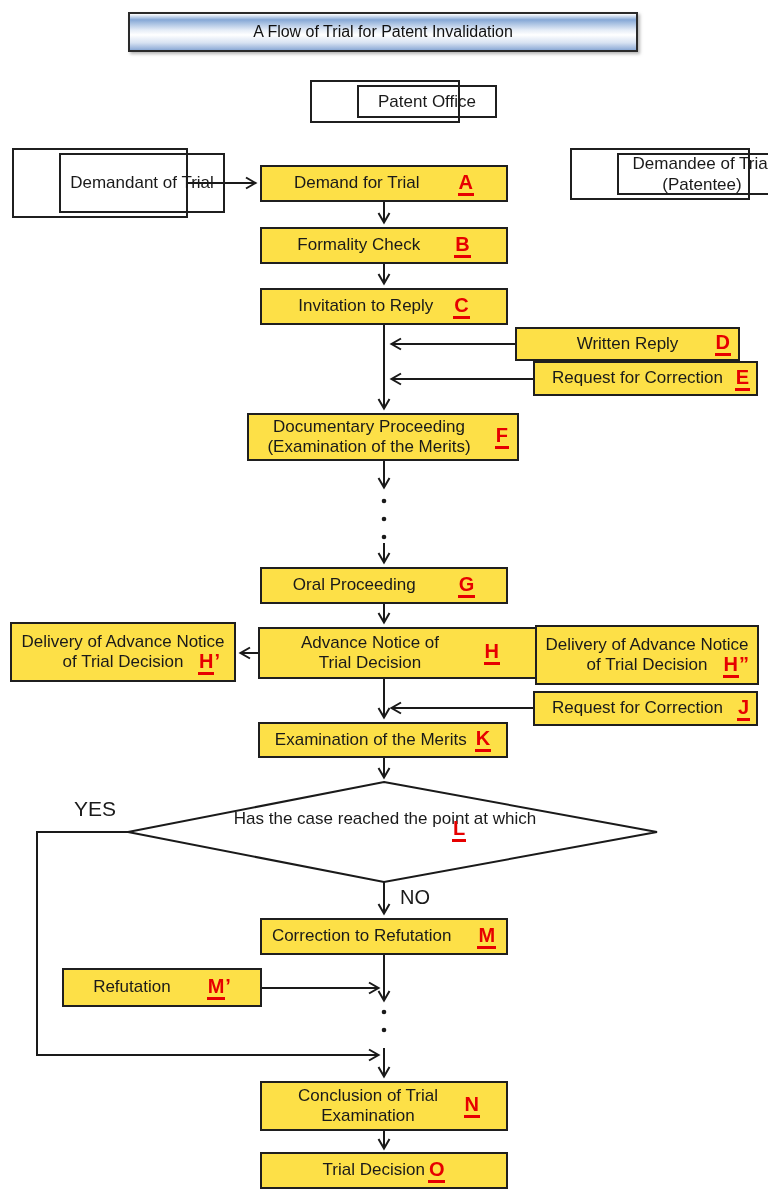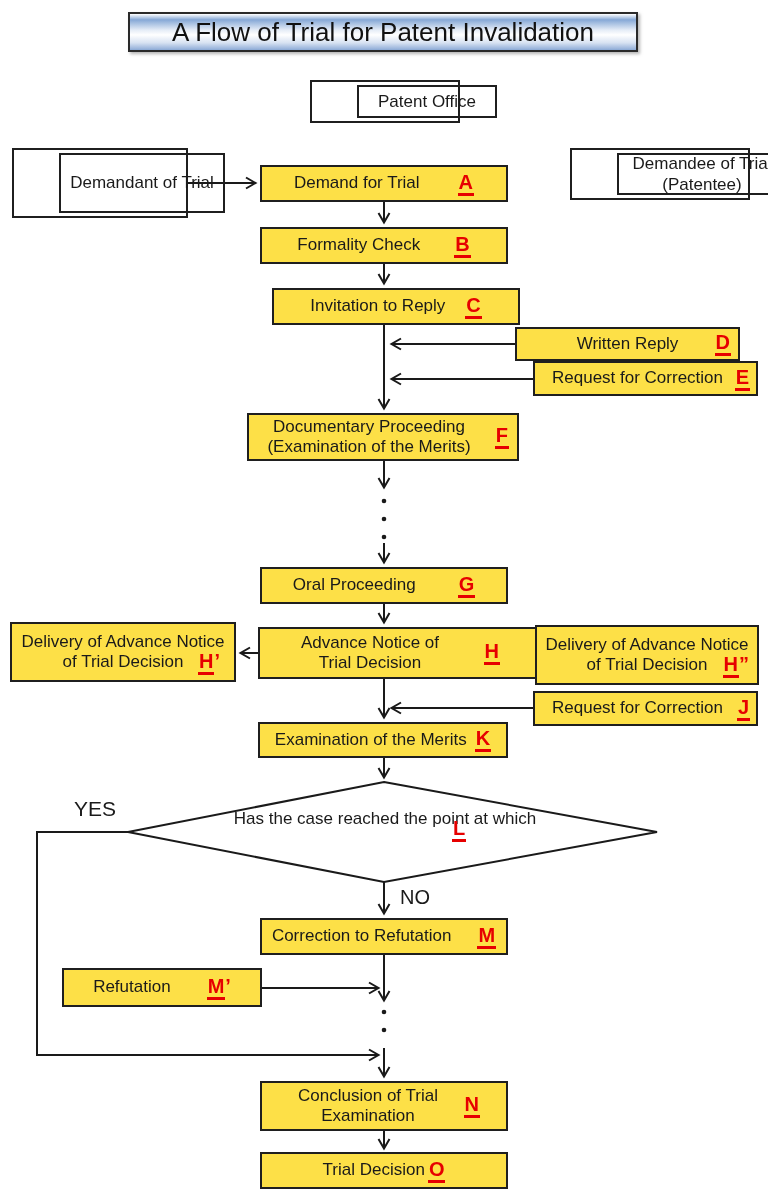--- a/index.html
+++ b/index.html
@@ -38,21 +38,21 @@
   .dbox-in{
     border:2px solid var(--box-border,#1f1f1f);width:100%;height:100%;box-sizing:border-box;
     display:flex;flex-direction:column;align-items:center;justify-content:center;
     font-size:17px;line-height:1.25;text-align:center;margin-left:42px;
   }
   .title{
     position:absolute;left:128px;top:12px;width:510px;height:40px;z-index:2;
     border:2px solid #2a2a2a;box-sizing:border-box;
     background:linear-gradient(180deg,#ffffff 0%,#86a8d6 16%,#e6edf7 45%,#ffffff 58%,#d7e2f2 80%,#9cb6dc 96%,#8aa8d4 100%);
     display:flex;align-items:center;justify-content:center;
-    font-size:26px;color:#111;box-shadow:2px 2px 3px rgba(120,120,120,0.55);
+    font-size:16px;color:#111;box-shadow:2px 2px 3px rgba(120,120,120,0.55);
   }
   .floating{position:absolute;z-index:2;font-size:20px;color:#1a1a1a;}
   .dtext{
     position:absolute;z-index:2;left:210px;top:807px;width:350px;text-align:center;
     font-size:17px;line-height:23px;
   }
   .dtext span{display:block;}
 </style>
 </head>
 <body>
@@ -128,21 +128,21 @@
   <div class="box" style="left:260px;top:165px;width:248px;height:37px;gap:38px">
     <span class="lbl">Demand for Trial</span>
     <span class="letter"><span class="lu">A</span></span>
   </div>
 
   <div class="box" style="left:260px;top:227px;width:248px;height:37px;gap:34px">
     <span class="lbl">Formality Check</span>
     <span class="letter"><span class="lu">B</span></span>
   </div>
 
-  <div class="box" style="left:272px;top:288px;width:248px;height:37px;gap:20px">
+  <div class="box" style="left:260px;top:288px;width:248px;height:37px;gap:20px">
     <span class="lbl">Invitation to Reply</span>
     <span class="letter"><span class="lu">C</span></span>
   </div>
 
   <div class="box" style="left:515px;top:327px;width:225px;height:34px">
     <span class="lbl">Written Reply</span>
     <span class="letter abs" style="right:7px"><span class="lu">D</span></span>
   </div>
 
   <div class="box" style="left:533px;top:361px;width:225px;height:35px;padding-right:16px">

